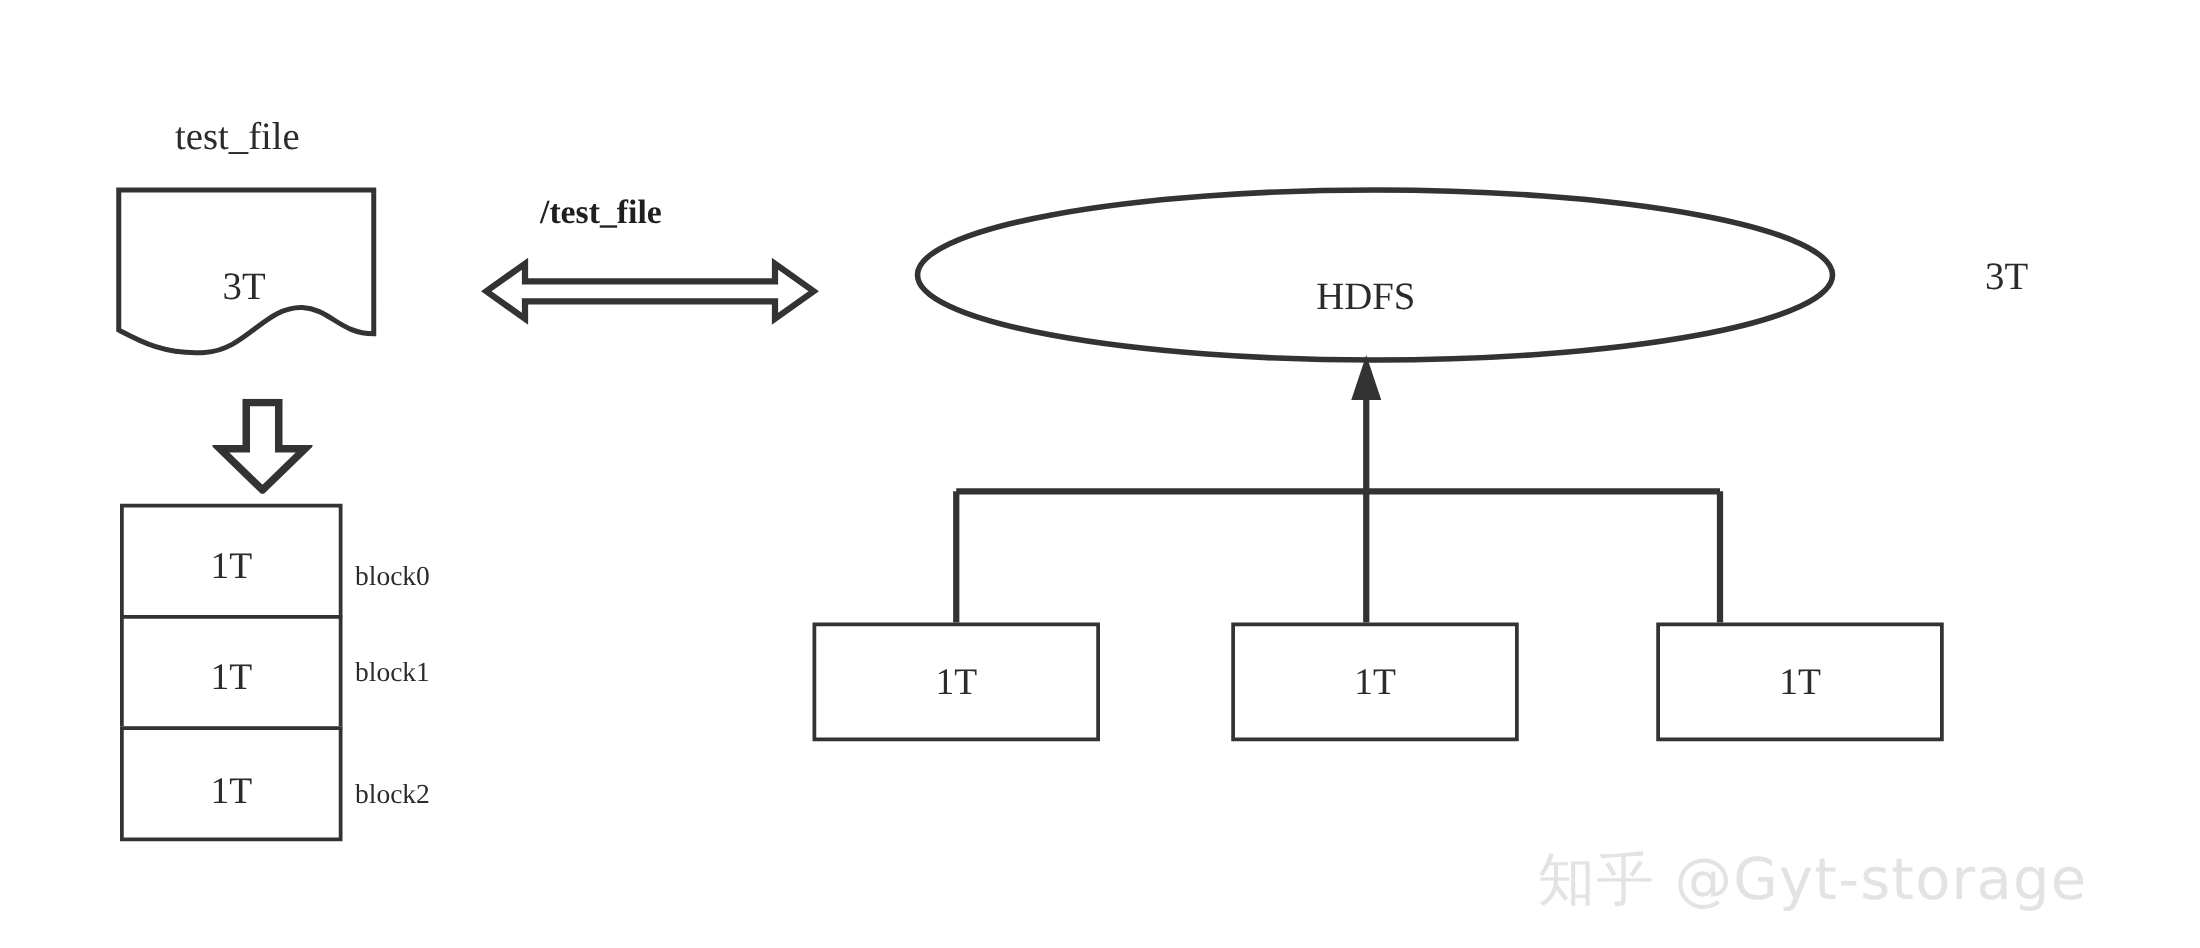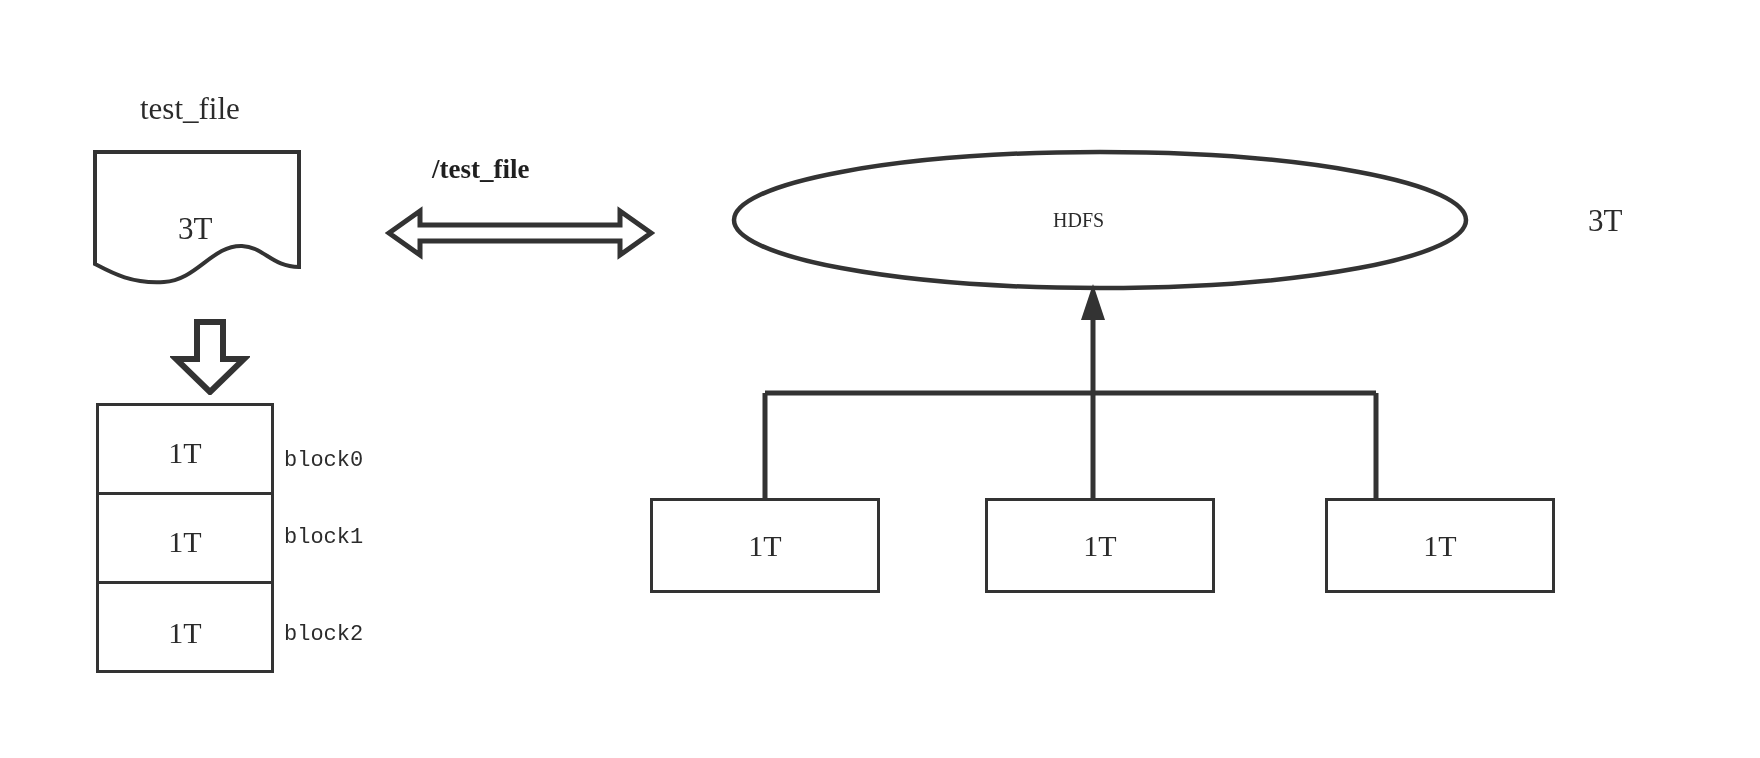--- a/index.html
+++ b/index.html
@@ -70,21 +70,20 @@
     right: 0;
     text-align: center;
     font-size: 30px;
     color: #2b2b2b;
   }
   .block-tag {
     position: absolute;
     left: 284px;
     font-size: 22px;
     color: #2b2b2b;
-    font-family: Liberation Mono, monospace;
   }
 
   
   #path-label {
     left: 432px;
     top: 133px;
     font-size: 27px;
     font-weight: bold;
     color: #1f1f1f;
   }
@@ -99,22 +98,22 @@
   
   #hdfs-ellipse {
     position: absolute;
     left: 730px;
     top: 125px;
     width: 740px;
     height: 145px;
   }
   #hdfs-label {
     left: 1053px;
-    top: 187px;
-    font-size: 20px;
+    top: 198px;
+    font-size: 31px;
   }
   #hdfs-size-label {
     left: 1588px;
     top: 182px;
     font-size: 31px;
   }
 
   
   #connector-tree {
     position: absolute;
@@ -232,14 +231,15 @@
   </div>
 
   <div class="node-box" id="node-box-1">
     <span class="node-val">1T</span>
   </div>
 
   <div class="node-box" id="node-box-2">
     <span class="node-val">1T</span>
   </div>
 
+  <div id="watermark">知乎 @Gyt-storage</div>
 
 </div>
 
 </body></html>

